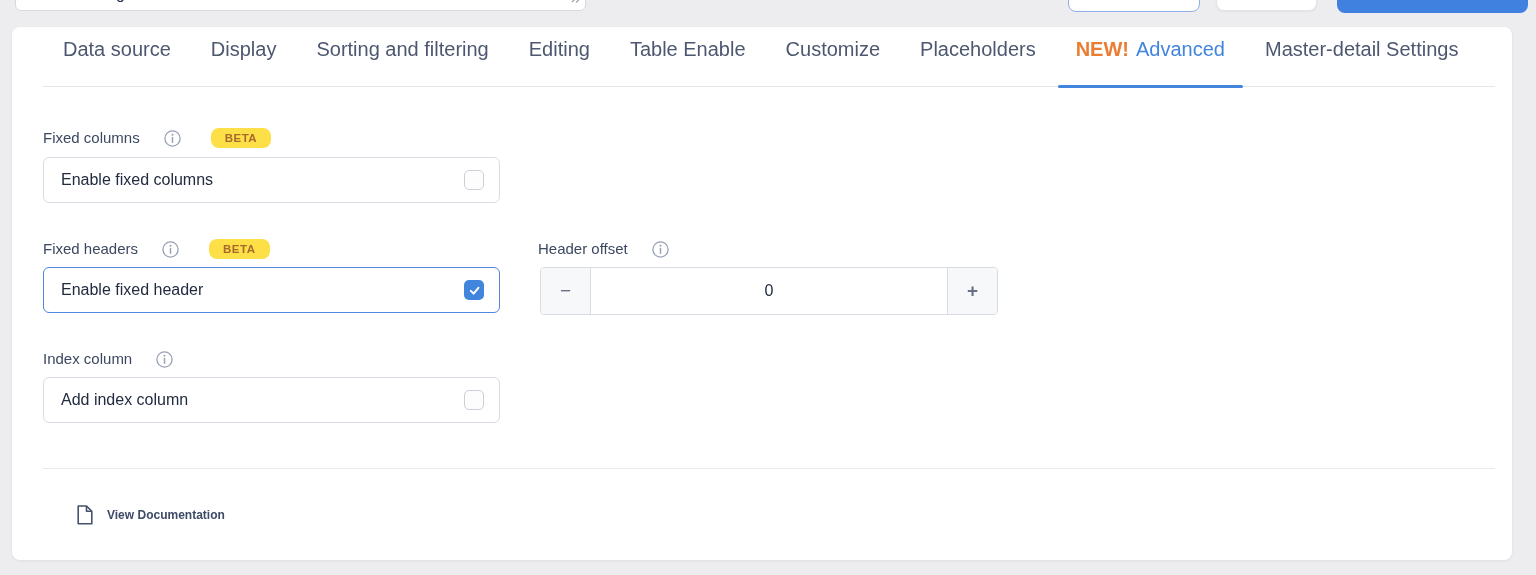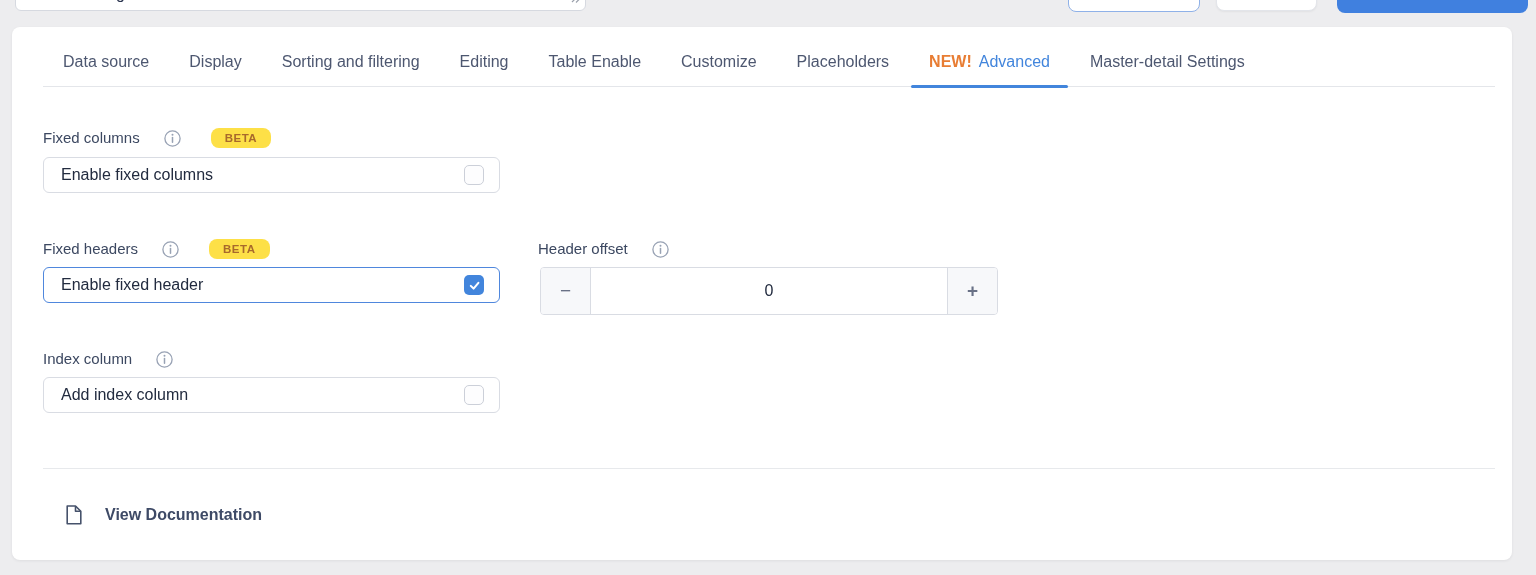--- a/index.html
+++ b/index.html
@@ -54,23 +54,23 @@
   
   .tabs {
     position: absolute; left: 31px; top: 11px;
     width: 1452px; height: 49px;
     display: flex; align-items: center;
     border-bottom: 1px solid #e4e6ea;
     box-sizing: border-box;
   }
   .tab {
     position: relative; height: 100%;
-    display: flex; align-items: center;
+    display: flex; 
     padding: 0 20px;
-    font-size: 16px; font-weight: 500; color: #4d5770;
+    font-size: 20px; font-weight: 500; color: #4d5770;
     white-space: nowrap; cursor: pointer;
   }
   .tab.active { color: #4285dc; }
   .tab.active::after {
     content: ""; position: absolute; left: 2px; right: 2px; bottom: -2px;
     height: 3px; background: #4285dc; border-radius: 2px;
   }
   .tab .new-flag { color: #e87d33; font-weight: 700; margin-right: 7px; }
 
   
@@ -81,21 +81,21 @@
   }
   .info-icon { display: inline-flex; flex: none; margin-top: 1px; }
   .beta-badge {
     background: #fde047; color: #a8692c;
     font-size: 11.5px; font-weight: 700; letter-spacing: 0.5px;
     padding: 4px 14px; border-radius: 8px; margin-left: 6px;
   }
 
   
   .opt-box {
-    position: absolute; width: 457px; height: 36px;
+    position: absolute; width: 457px; height: 46px;
     box-sizing: border-box;
     border: 1px solid #d9dce3; border-radius: 6px;
     display: flex; align-items: center; justify-content: space-between;
     padding: 0 15px 0 17px;
     font-size: 16px; color: #222b3f;
     background: #ffffff;
   }
   .opt-box.active-border { border: 1.5px solid #4f87dd; }
   .checkbox {
     width: 20px; height: 20px; flex: none;
@@ -128,23 +128,23 @@
     flex: 1; display: flex; align-items: center; justify-content: center;
     font-size: 16px; color: #222b3f; background: #ffffff;
   }
 
   .divider {
     position: absolute; left: 31px; top: 441px;
     width: 1452px; height: 1px; background: #e7e9ec;
   }
 
   .doc-link {
-    position: absolute; left: 54px; top: 478px;
-    display: flex; align-items: center; gap: 23px;
-    font-size: 16px; font-weight: 600; color: #3e4a66;
+    position: absolute; left: 65px; top: 478px;
+    display: flex; align-items: center; gap: 14px;
+    font-size: 12px; font-weight: 600; color: #3e4a66;
     cursor: pointer;
   }
 </style>
 </head>
 <body>
 
 <div class="stage">
 
   <div class="textarea-remnant">
     <span class="remnant-text">g</span>

